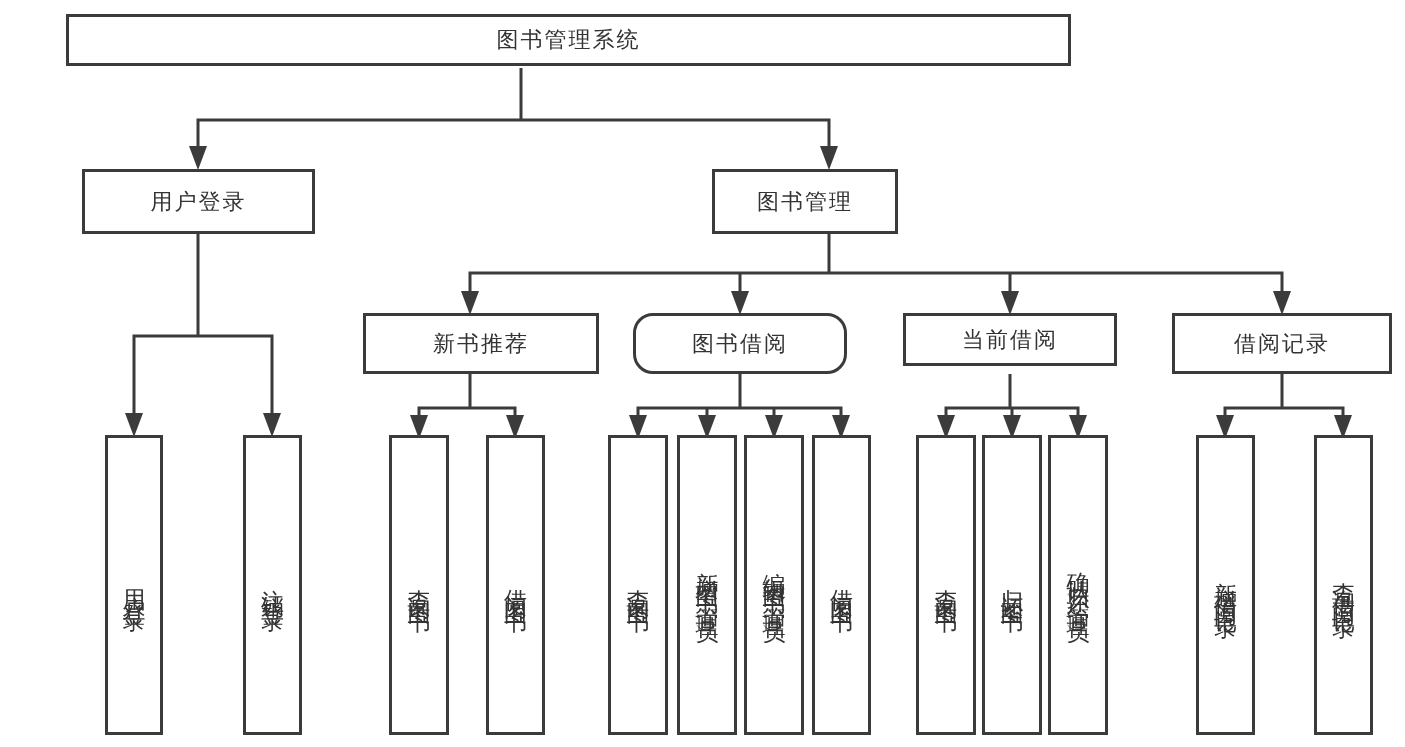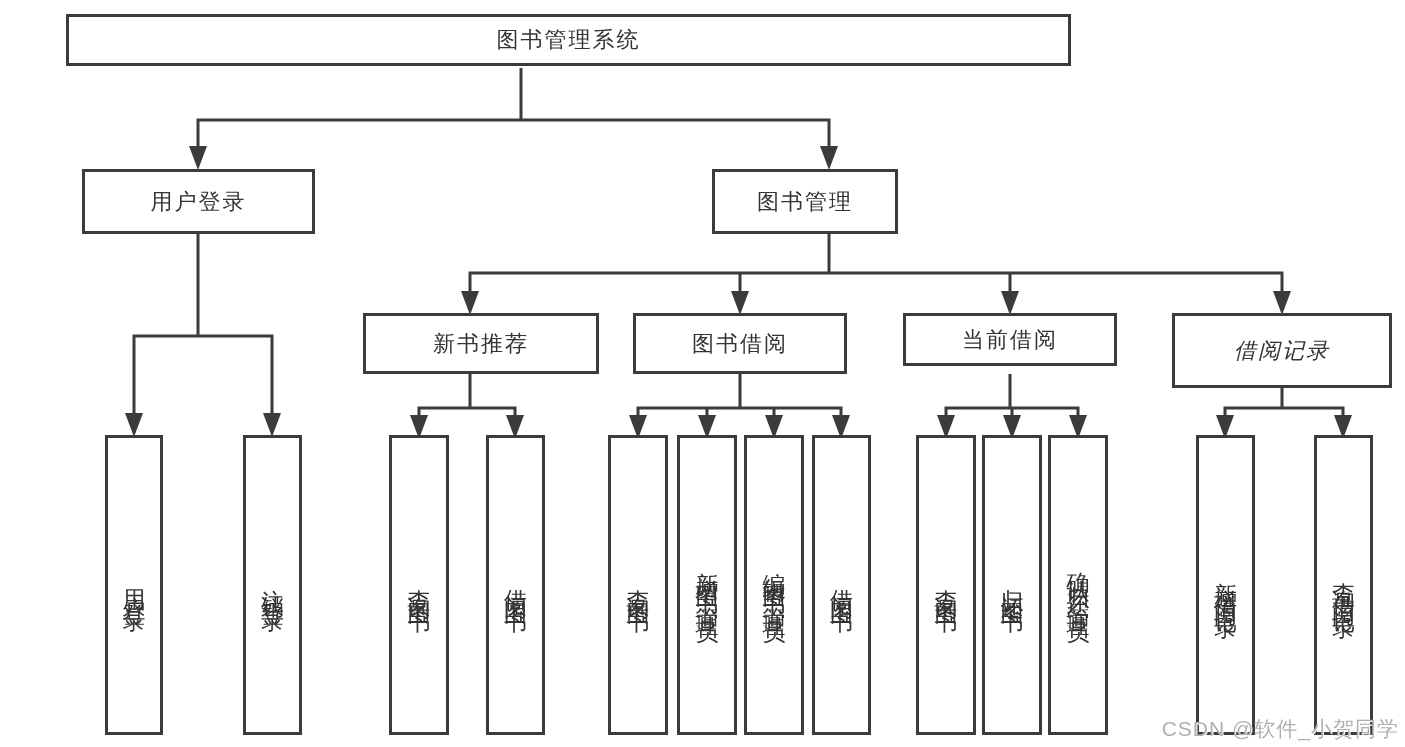--- a/index.html
+++ b/index.html
@@ -85,31 +85,30 @@
       <polygon points="1069,415 1087,415 1078,439" fill="#3b3b3b"></polygon>
       <path d="M1282 374 V408 M1223.5 408 H1344.5 M1225 408 V419 M1343 408 V419" fill="none" stroke="#3b3b3b" stroke-width="3"></path>
       <polygon points="1216,415 1234,415 1225,439" fill="#3b3b3b"></polygon>
       <polygon points="1334,415 1352,415 1343,439" fill="#3b3b3b"></polygon>
     </svg>
   <div id="nodes">
       <div class="node h" style="left: 20px; top: 14px; width: 1005px; height: 52px; margin-left: 46px;">图书管理系统</div>
       <div class="node h" style="left: 82px; top: 169px; width: 233px; height: 65px;">用户登录</div>
       <div class="node h" style="left: 712px; top: 169px; width: 186px; height: 65px;">图书管理</div>
       <div class="node h" style="left: 363px; top: 313px; width: 236px; height: 61px;">新书推荐</div>
-      <div class="node h" style="left: 633px; top: 313px; width: 214px; height: 61px;">图书借阅</div>
+      <div class="node h" style="left: 633px; top: 313px; width: 214px; height: 61px; border-radius: 20px;">图书借阅</div>
       <div class="node h" style="left: 903px; top: 313px; width: 214px; height: 53px;">当前借阅</div>
-      <div class="node h" style="left: 1172px; top: 313px; width: 220px; height: 75px; font-style: italic;">借阅记录</div>
+      <div class="node h" style="left: 1172px; top: 313px; width: 220px; height: 61px;">借阅记录</div>
       <div class="node v" style="left: 105px; top: 435px; width: 58px; height: 300px;">用户登录</div>
       <div class="node v" style="left: 243px; top: 435px; width: 59px; height: 300px;">注销登录</div>
       <div class="node v" style="left: 389px; top: 435px; width: 60px; height: 300px;">查询图书</div>
       <div class="node v" style="left: 486px; top: 435px; width: 59px; height: 300px;">借阅图书</div>
       <div class="node v" style="left: 608px; top: 435px; width: 60px; height: 300px;">查询图书</div>
       <div class="node v" style="left: 677px; top: 435px; width: 60px; height: 300px;">新增图书（管理员）</div>
       <div class="node v" style="left: 744px; top: 435px; width: 60px; height: 300px;">编辑图书（管理员）</div>
       <div class="node v" style="left: 812px; top: 435px; width: 59px; height: 300px;">借阅图书</div>
       <div class="node v" style="left: 916px; top: 435px; width: 60px; height: 300px;">查询图书</div>
       <div class="node v" style="left: 982px; top: 435px; width: 60px; height: 300px;">归还图书</div>
       <div class="node v" style="left: 1048px; top: 435px; width: 60px; height: 300px;">确认归还（管理员）</div>
       <div class="node v" style="left: 1196px; top: 435px; width: 59px; height: 300px;">新增借阅记录</div>
       <div class="node v" style="left: 1314px; top: 435px; width: 59px; height: 300px;">查询借阅记录</div>
     </div>
-  <div class="watermark">CSDN @软件_小贺同学</div>
 </div>
 
 </body></html>

